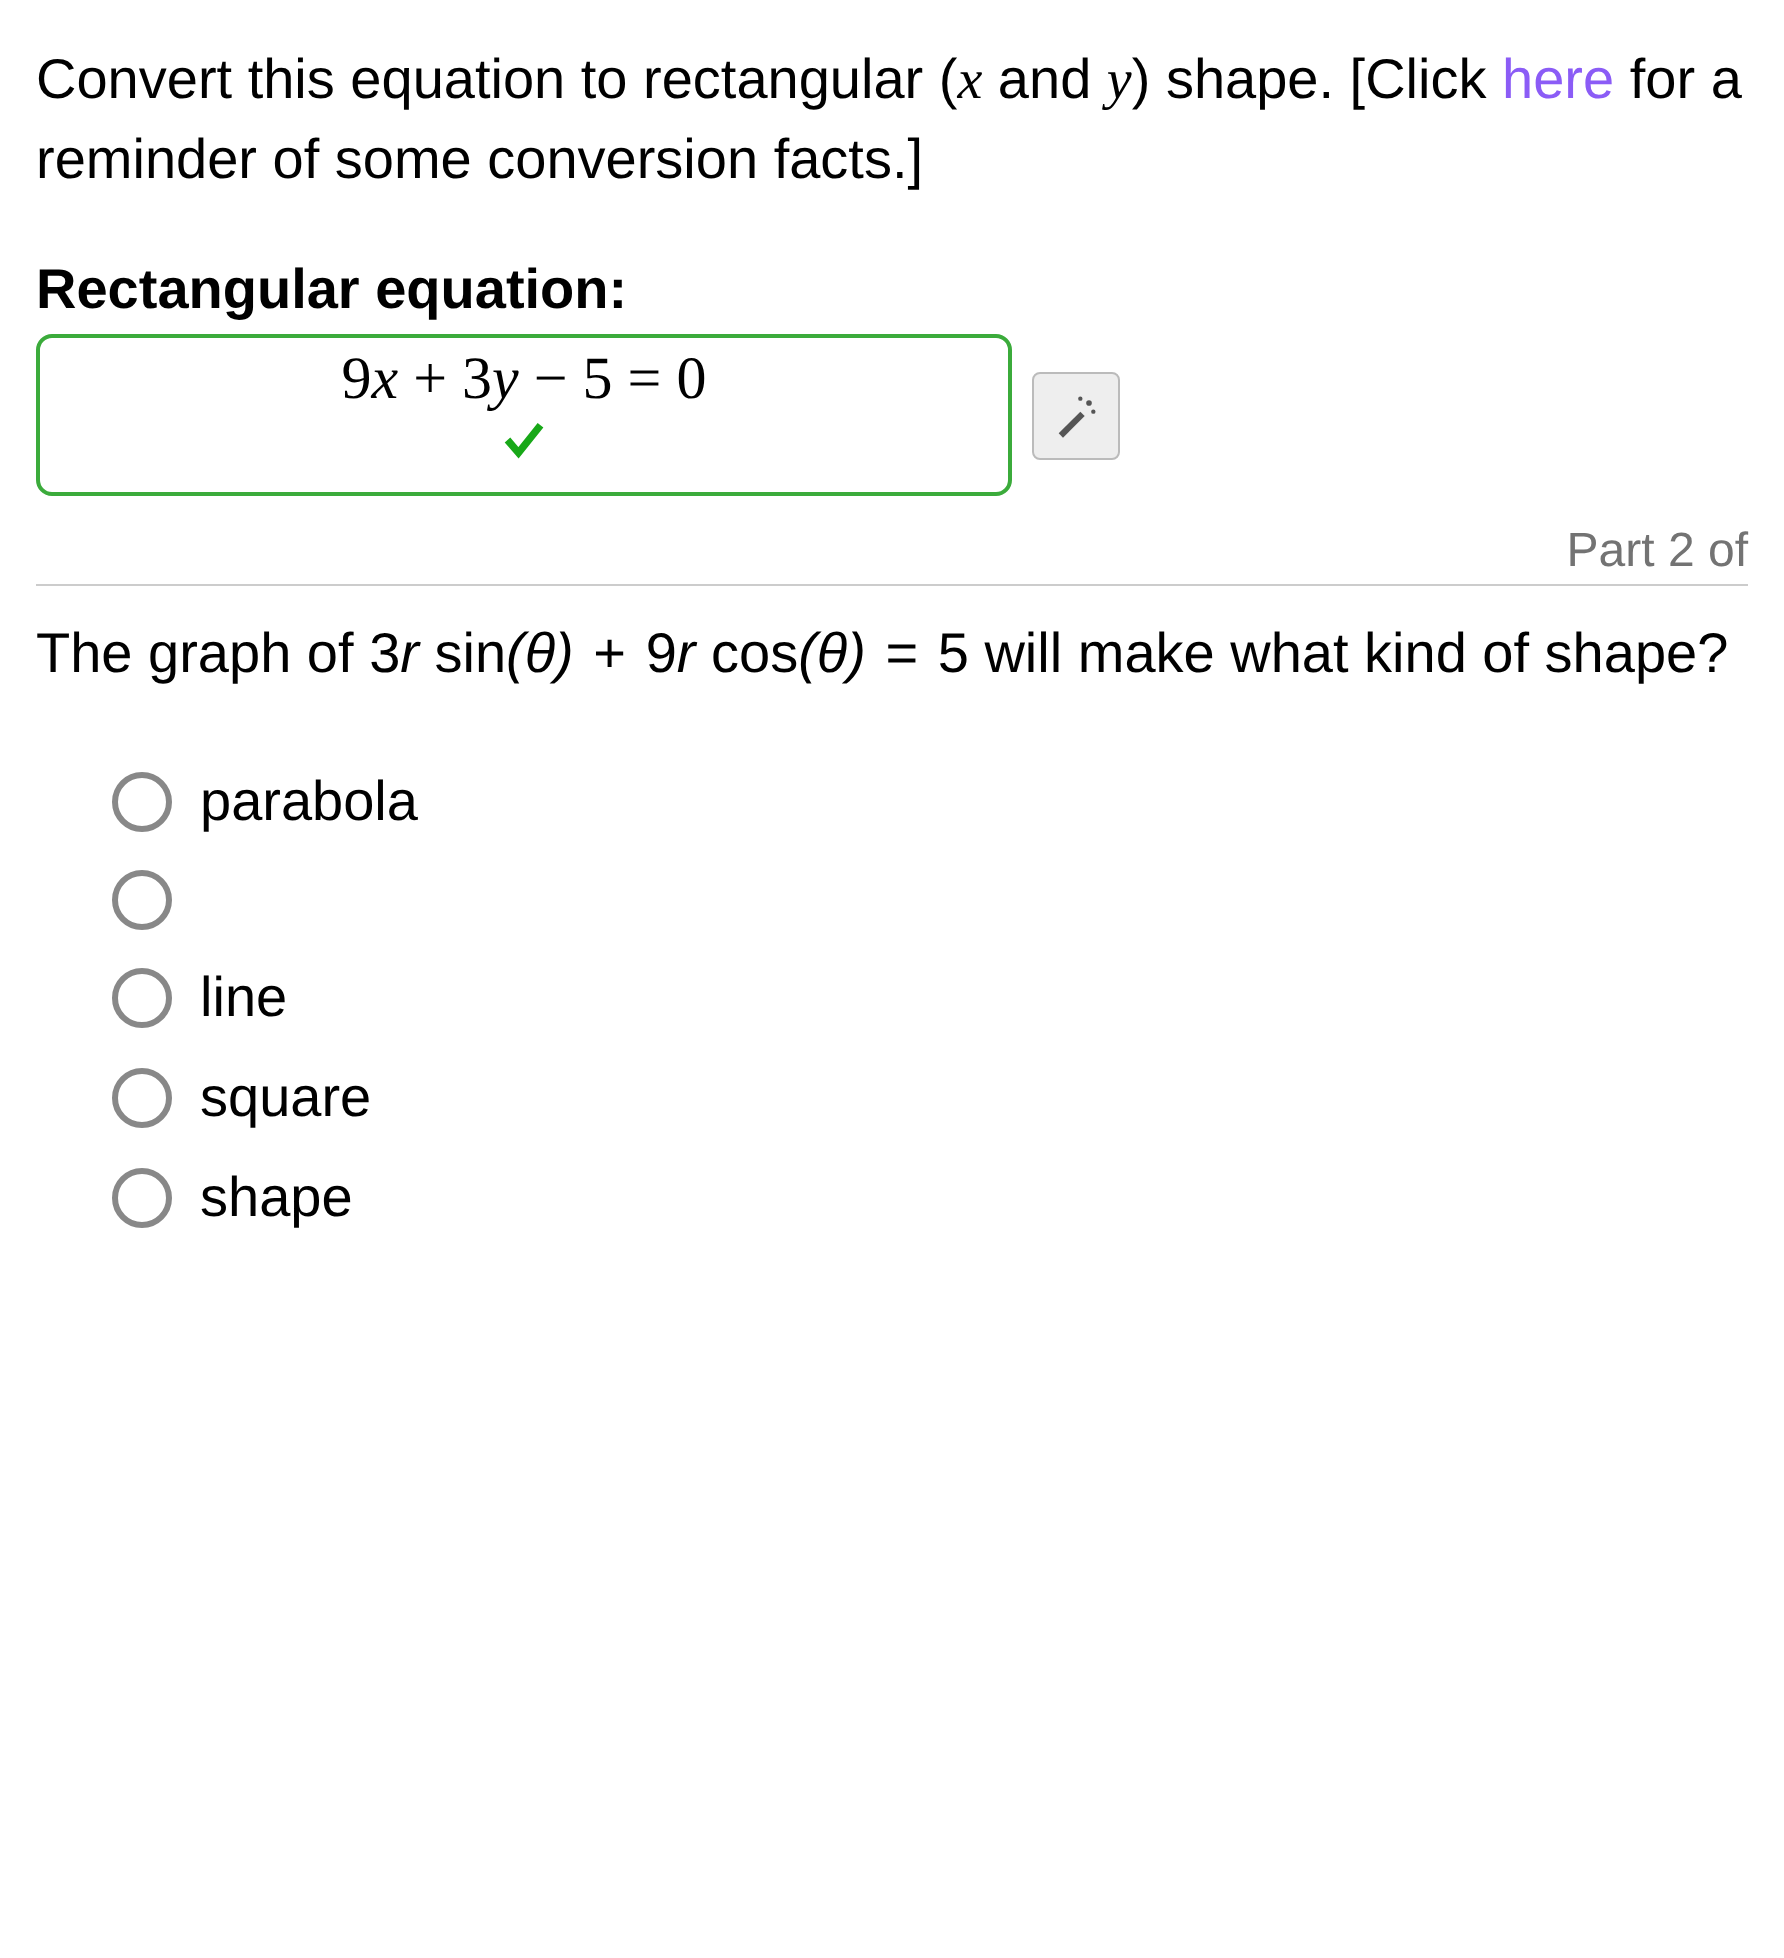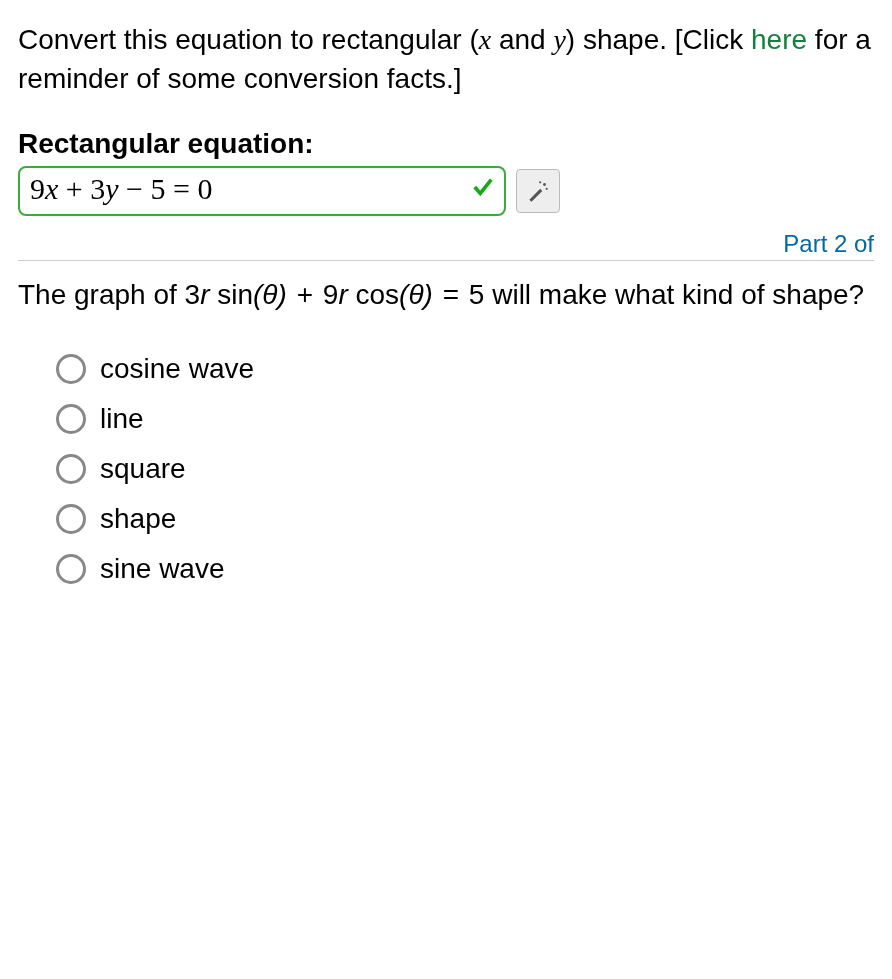--- a/index.html
+++ b/index.html
@@ -9,21 +9,21 @@
     margin: 0;
     padding: 20px 18px;
     width: 892px;
     box-sizing: border-box;
   }
   .para {
     line-height: 1.4;
     margin-bottom: 30px;
   }
   .link {
-    color: #15803d;
+    color: #8b5cf6;
     cursor: pointer;
   }
   .mathvar {
     font-family: 'Times New Roman', serif;
     font-style: italic;
   }
   .mathupright {
     font-family: 'Times New Roman', serif;
     font-style: normal;
   }
@@ -39,20 +39,21 @@
   }
   .answer-box {
     border: 2px solid #3bab3b;
     border-radius: 8px;
     padding: 4px 10px 8px 10px;
     width: 488px;
     box-sizing: border-box;
     display: flex;
     align-items: center;
     justify-content: space-between;
+    flex-direction: column;
   }
   .answer-content {
     font-family: 'Times New Roman', serif;
     font-size: 30px;
     font-style: italic;
   }
   .check-icon {
     color: #18a818;
     font-weight: bold;
     font-size: 26px;
@@ -63,21 +64,21 @@
     border: 1px solid #bbb;
     border-radius: 4px;
     background: #eee;
     display: flex;
     align-items: center;
     justify-content: center;
     cursor: pointer;
   }
   .part-label {
     text-align: right;
-    color: #0369a1;
+    color: #737373;
     font-size: 24px;
     padding-right: 0;
     margin-bottom: 2px;
   }
   hr.divider {
     border: none;
     border-top: 1px solid #ccc;
     margin: 0 0 14px 0;
   }
   .options {
@@ -140,31 +141,30 @@
 <div class="part-label">Part 2 of</div>
 <hr class="divider">
 
 <div class="para">
   <span>The graph of </span><span class="q2-equation"><span>3</span><span style="font-style:italic">r</span><span> sin</span><span style="font-style:italic">(θ) </span><span class="eq-op">+ </span><span>9</span><span style="font-style:italic">r</span><span> cos</span><span style="font-style:italic">(θ) </span><span class="eq-op">= </span><span>5</span></span><span> will make what kind of shape?</span>
 </div>
 
 <div class="options">
   <div class="option">
     <div class="radio"></div>
-    <span>cosine wave</span>
+    <span>parabola</span>
+  </div>
+  <div class="option">
+    <div class="radio"></div>
   </div>
   <div class="option">
     <div class="radio"></div>
     <span>line</span>
   </div>
   <div class="option">
     <div class="radio"></div>
     <span>square</span>
   </div>
   <div class="option">
     <div class="radio"></div>
     <span>shape</span>
   </div>
-  <div class="option">
-    <div class="radio"></div>
-    <span>sine wave</span>
-  </div>
 </div>
 
 </body></html>

